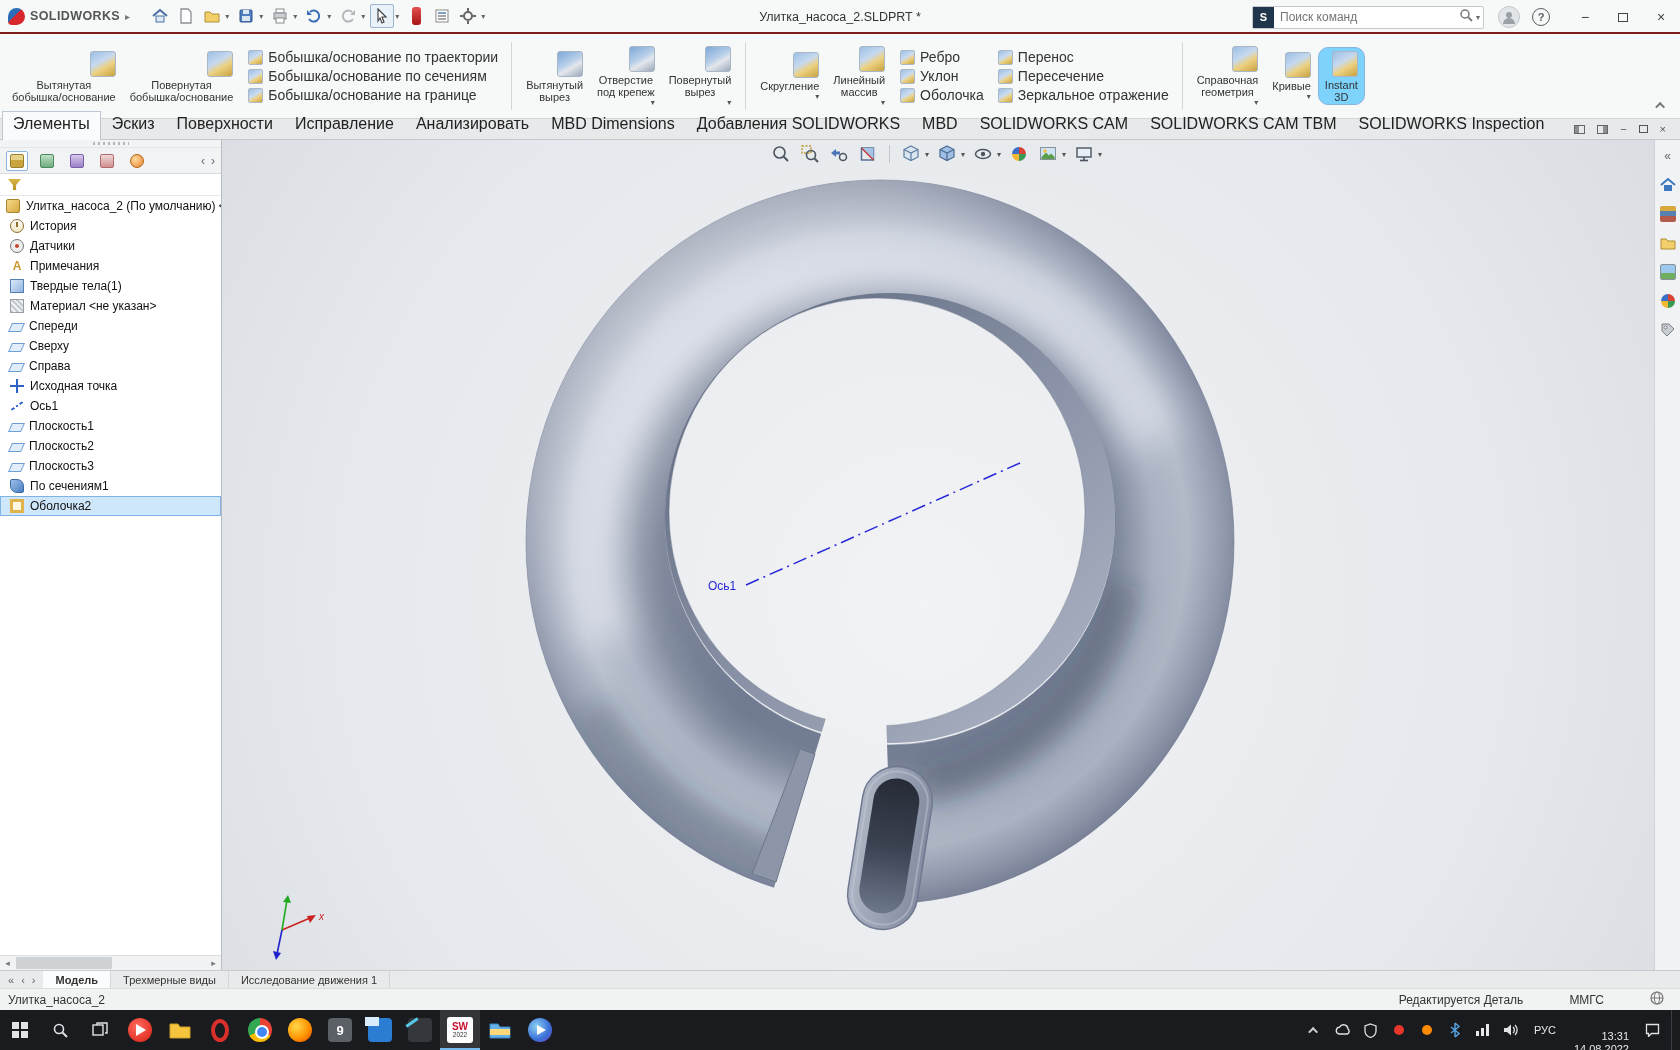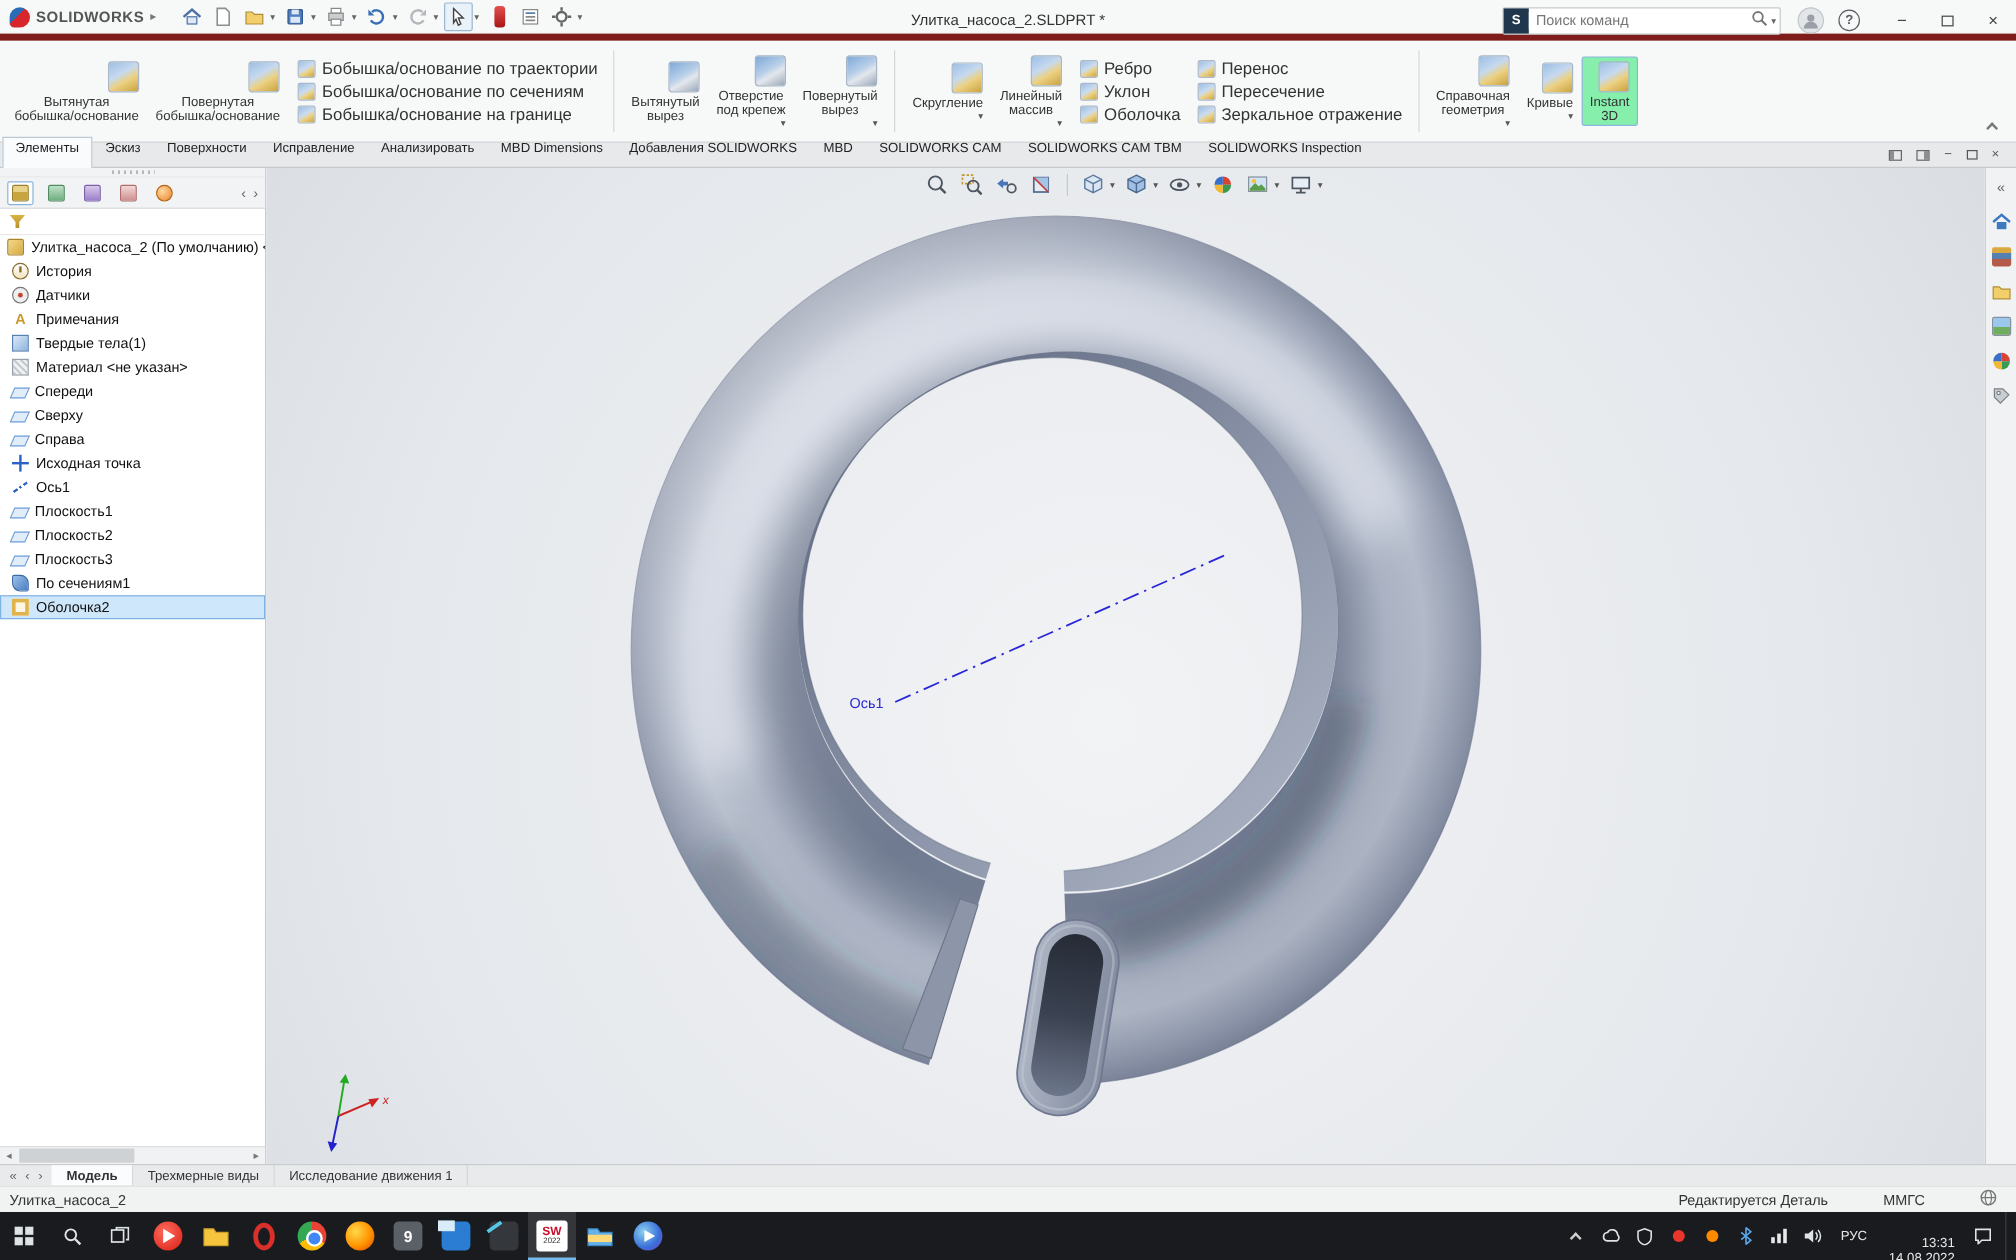--- a/index.html
+++ b/index.html
@@ -1,21 +1,21 @@
 <!DOCTYPE html>
 <html><head>
 <meta charset="utf-8">
 <style>
   * { box-sizing: border-box; margin: 0; padding: 0; }
   html,body { width:1680px; height:1050px; overflow:hidden;
     font-family:"Liberation Sans", sans-serif; background:#fff; }
 
   
   .titlebar { position:absolute; left:0; top:0; width:1680px; height:34px;
-    background:#f7f8f8; border-bottom:6px solid #7f1d1d; display:flex; align-items:center; }
+    background:#f7f8f8; border-bottom:2px solid #7f1d1d; display:flex; align-items:center; }
   .brand { display:flex; align-items:center; gap:5px; padding:0 8px; }
   .swirl { width:17px; height:17px; border-radius:50% 50% 50% 4px;
     background:linear-gradient(135deg,#2a6db6 0 42%,#d8262d 42%); }
   .brandtext { font-size:12.5px; font-weight:bold; color:#555; letter-spacing:.4px; }
   .brand-arrow { color:#777; font-size:10px; }
   .qat { display:flex; align-items:center; gap:2px; margin-left:10px; }
   .qicon { width:24px; height:24px; display:flex; align-items:center; justify-content:center; border-radius:2px; }
   .qcaret { font-size:8px; color:#666; margin:0 3px 0 -1px; }
   .qsel { border:1px solid #9ab6d0; background:#e9f1f9; }
   .qpill { width:9px; height:18px; border-radius:3px; background:linear-gradient(#e25050,#a81515); }
@@ -36,42 +36,42 @@
     color:#444; font-size:14px; }
   .maxbox { width:10px; height:9px; border:1.5px solid #444; }
 
   
   .ribbon { position:absolute; left:0; top:34px; width:1680px; height:84px; background:#f7f8f8;
     display:flex; align-items:stretch; }
   .rgroup { display:flex; align-items:center; padding:3px 5px; }
   .rdivider { width:1px; background:#d4d7da; margin:8px 2px; }
   .bigbtn { display:flex; flex-direction:column; align-items:flex-end; padding:3px 6px 1px;
     border:1px solid transparent; border-radius:2px; }
-  .bigbtn.active { background:#86efac; border-color:#8ab6dd; }
+  .bigbtn.active { background:#7dd3fc; border-color:#8ab6dd;border-radius:10px; }
   .ricon { width:26px; height:26px; border-radius:3px; margin-bottom:2px;
     background:linear-gradient(150deg,#9dbfe4 0%,#c6d9ef 40%,#ecd182 62%,#c9a23f 100%);
     border:1px solid #a8b6c6; }
   .ricon.cut { background:linear-gradient(150deg,#7fa8d8 0%,#b7cfe9 45%,#e4e7ec 62%,#9aa8ba 100%); }
   .blabel { font-size:11px; line-height:12px; text-align:center; color:#333; white-space:nowrap; }
   .bcaret { font-size:8px; color:#555; height:10px; line-height:10px; }
   .stackcol { display:flex; flex-direction:column; justify-content:center; margin-left:2px; }
   .stackitem { display:flex; align-items:center; height:19px; padding:0 6px; font-size:14px;
     color:#333; white-space:nowrap; }
   .sicon { width:15px; height:15px; border-radius:2px; margin-right:5px; flex:none;
     background:linear-gradient(150deg,#9dbfe4 0%,#cbdcf0 45%,#ecd182 65%,#c9a23f 100%);
     border:1px solid #aab8c8; }
   .ribbon-collapse { position:absolute; right:10px; bottom:6px; width:18px; height:14px;
     display:flex; align-items:center; justify-content:center; }
   .chevup { width:7px; height:7px; border-left:2px solid #777; border-top:2px solid #777;
     transform:rotate(45deg) translateY(2px); }
 
   
   .cmdtabs { position:absolute; left:0; top:118px; width:1680px; height:22px; background:#e7e9eb;
     border-top:1px solid #d2d5d8; border-bottom:1px solid #c6c9cc; display:flex; align-items:center; padding-left:2px; }
-  .ctab { padding:3px 10px 14px; font-size:11px; color:#222; border:1px solid transparent; white-space:nowrap; }
+  .ctab { padding:3px 10px 14px; font-size:16px; color:#222; border:1px solid transparent; white-space:nowrap; }
   .ctab.active { background:#fafbfc; border-color:#bcc8d2; }
   .tabctrls { margin-left:auto; display:flex; align-items:center; gap:12px; padding-right:14px; color:#555; }
   .paneicon { width:11px; height:9px; border:1px solid #666; display:inline-block; }
   .paneicon.l { background:linear-gradient(90deg,#8a8f94 0 40%,transparent 40%); }
   .paneicon.r { background:linear-gradient(270deg,#8a8f94 0 40%,transparent 40%); }
   .smallwin { font-size:11px; color:#555; }
   .smaxbox { width:9px; height:8px; border:1.2px solid #555; display:inline-block; }
 
   
   .leftpanel { position:absolute; left:0; top:140px; width:222px; height:830px; background:#fff;

